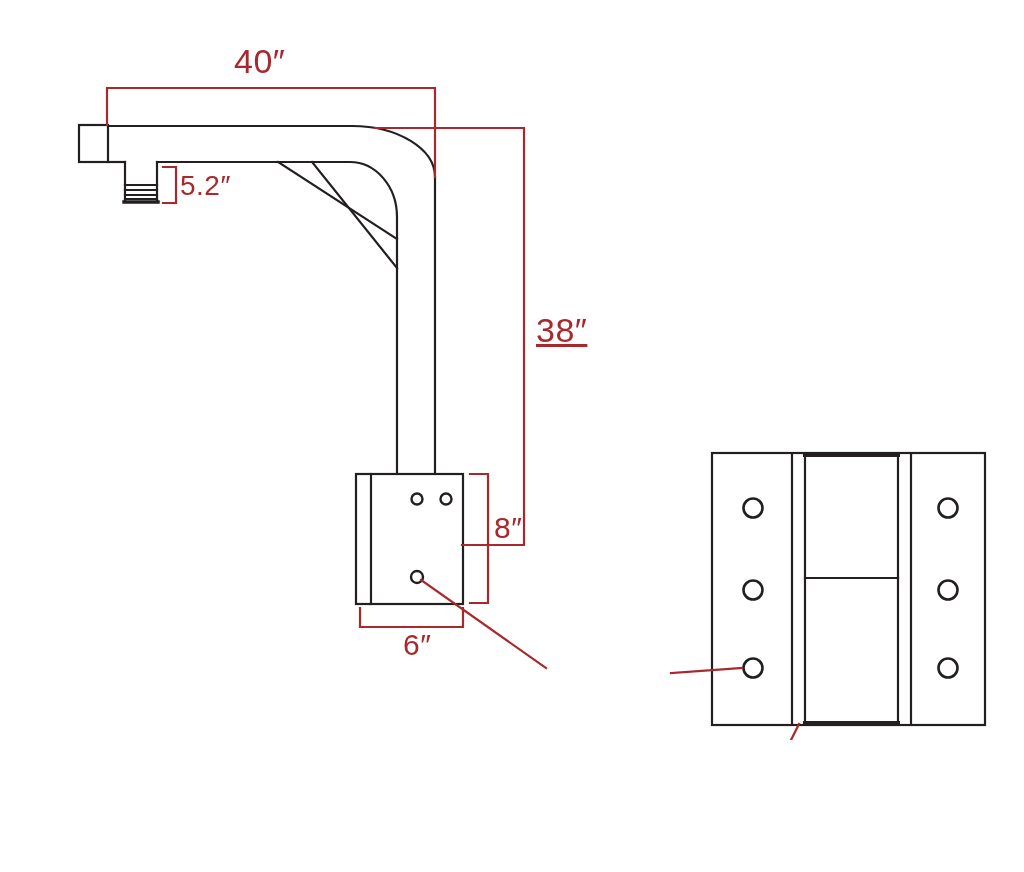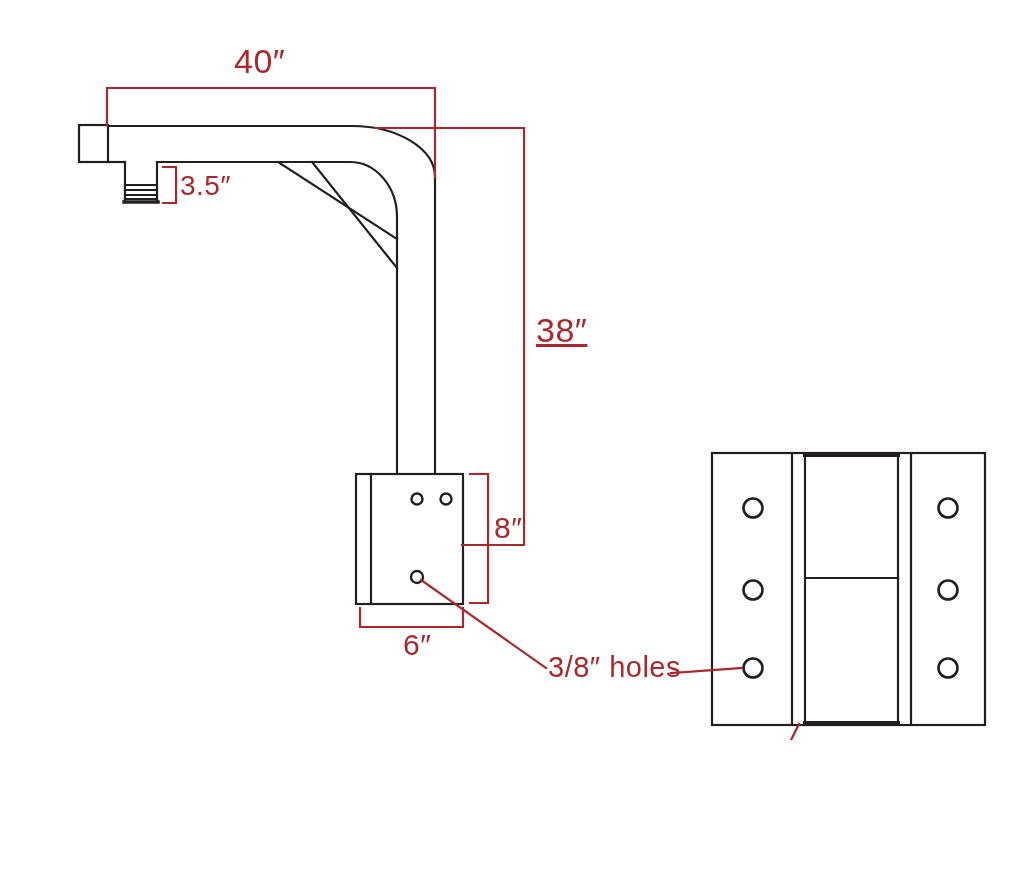--- a/index.html
+++ b/index.html
@@ -105,24 +105,23 @@
       <path d="M421,580 L546,668"></path>
 
       <path d="M671,673 L742,668"></path>
 
       <path d="M766,790 L799,724"></path>
     </g>
   </svg>
 
   <div class="dim-label dim-lg" style="left:234px; top:44px;">40″</div>
 
-  <div class="dim-label dim-sm" style="left:180px; top:172px;">3.5″</div>
+  <div class="dim-label dim-sm" style="left:180px; top:172px;">5.2″</div>
 
   <div class="dim-label dim-lg" style="left:536px; top:313px;text-decoration:underline;">38″</div>
 
   <div class="dim-label dim-md" style="left:494px; top:513px;">8″</div>
 
   <div class="dim-label dim-md" style="left:403px; top:630px;">6″</div>
 
-  <div class="dim-label note" style="left:548px; top:653px;">3/8″ holes</div>
 
 
 </div>
 
 </body></html>

